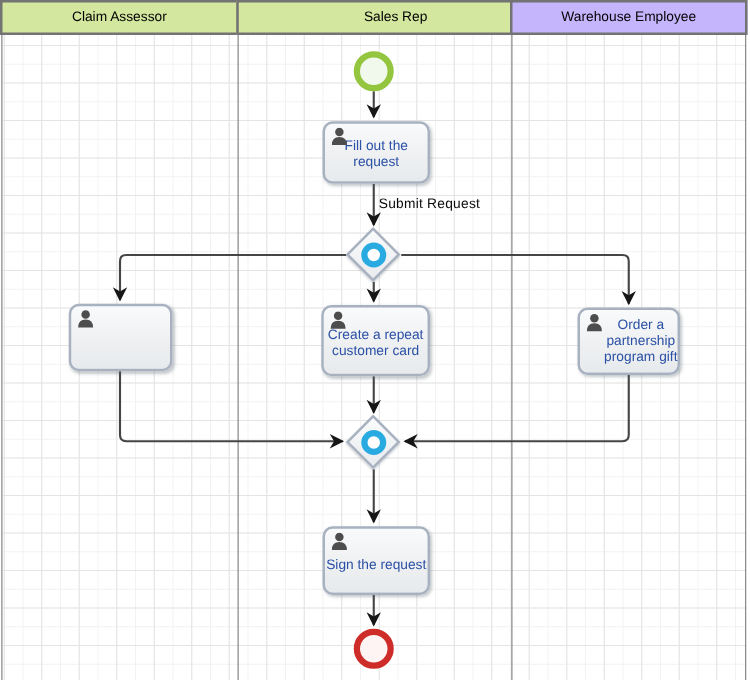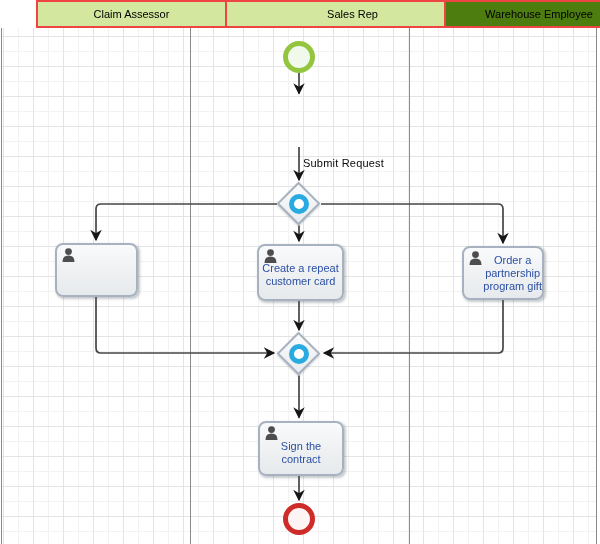--- a/index.html
+++ b/index.html
@@ -17,23 +17,23 @@
       linear-gradient(to right, #e4e4e4 1px, transparent 1px),
       linear-gradient(to bottom, #e4e4e4 1px, transparent 1px),
       linear-gradient(to right, #f2f2f2 1px, transparent 1px),
       linear-gradient(to bottom, #f2f2f2 1px, transparent 1px);
     background-size:30px 30px, 30px 30px, 15px 15px, 15px 15px;
     background-position:1px 8px;
   }
   
   .lane-header {
     position:absolute; top:0; height:28px;
-    border:2px solid #ef4444;
+    border:2px solid #737373;
     display:flex; align-items:center; justify-content:center;
-    font-size:11px; color:#000;margin-left:36px;
+    font-size:11px; color:#000;
   }
   .lane-border {
     position:absolute; top:28px; height:516px; width:1px; background:#8a8a8a;
   }
   
   .task {
     position:absolute;
     border:2px solid #a7b1c0; border-radius:8px;
     background:linear-gradient(to bottom, #f9fafb 0%, #eef0f2 55%, #e7eaec 100%);
     box-shadow:1.5px 1.5px 2.5px rgba(90,100,110,0.35);
@@ -72,21 +72,21 @@
 <div id="canvas">
 
   <div id="grid"></div>
 
   <div class="lane-header" style="left:0;width:191px;background:#d3e79e;">
     <span>Claim Assessor</span>
   </div>
   <div class="lane-header" style="left:189px;width:221px;background:#d3e79e;padding-left:34px;">
     <span>Sales Rep</span>
   </div>
-  <div class="lane-header" style="left:408px;width:190px;background:#4d7c0f;">
+  <div class="lane-header" style="left:408px;width:190px;background:#c4b5fd;">
     <span>Warehouse Employee</span>
   </div>
 
   <div class="lane-border" style="left:1px;"></div>
   <div class="lane-border" style="left:190px;"></div>
   <div class="lane-border" style="left:409px;"></div>
   <div class="lane-border" style="left:596px;"></div>
 
   <svg id="connectors" width="600" height="544">
     <defs>
@@ -105,20 +105,28 @@
       <path d="M503,299 L503,348 Q503,353 498,353 L324,353" marker-end="url(#arrow)"></path>
       <path d="M299,375.5 L299,417.5" marker-end="url(#arrow)"></path>
       <path d="M299,476 L299,500" marker-end="url(#arrow)"></path>
     </g>
   </svg>
 
   <span id="flow-label">Submit Request</span>
 
   <div id="start-event" class="event" style="left:283px;top:41px;"></div>
 
+  <div class="task" style="left:258px;top:97px;width:86px;height:50px;padding-top:4px;">
+    <svg class="person" width="17" height="15" viewBox="0 0 17 15">
+      <circle cx="6.5" cy="3.6" r="3.4" fill="#4d4d4d"></circle>
+      <path d="M0.5,14 Q0.5,7.6 6.5,7.6 Q12.5,7.6 12.5,14 Z" fill="#4d4d4d"></path>
+    </svg>
+    <span>Fill out the
+request</span>
+  </div>
 
   <div class="task" style="left:55px;top:243px;width:83px;height:54px;padding-top:10px;">
     <svg class="person" width="17" height="15" viewBox="0 0 17 15">
       <circle cx="6.5" cy="3.6" r="3.4" fill="#4d4d4d"></circle>
       <path d="M0.5,14 Q0.5,7.6 6.5,7.6 Q12.5,7.6 12.5,14 Z" fill="#4d4d4d"></path>
     </svg>
   </div>
 
   <div class="task" style="left:257px;top:244px;width:87px;height:57px;padding-top:4px;">
     <svg class="person" width="17" height="15" viewBox="0 0 17 15">
@@ -137,21 +145,21 @@
     <span>Order a
 partnership
 program gift</span>
   </div>
 
   <div class="task" style="left:258px;top:421px;width:86px;height:55px;padding-top:8px;">
     <svg class="person" width="17" height="15" viewBox="0 0 17 15">
       <circle cx="6.5" cy="3.6" r="3.4" fill="#4d4d4d"></circle>
       <path d="M0.5,14 Q0.5,7.6 6.5,7.6 Q12.5,7.6 12.5,14 Z" fill="#4d4d4d"></path>
     </svg>
-    <span>Sign the contract</span>
+    <span>Sign the request</span>
   </div>
 
   <div class="gateway" style="left:283px;top:188px;"></div>
   <div class="gateway-ring" style="left:289px;top:194px;"></div>
 
   <div class="gateway" style="left:283px;top:338px;"></div>
   <div class="gateway-ring" style="left:289px;top:344px;"></div>
 
   <div id="end-event" class="event" style="left:283px;top:503px;"></div>
 

